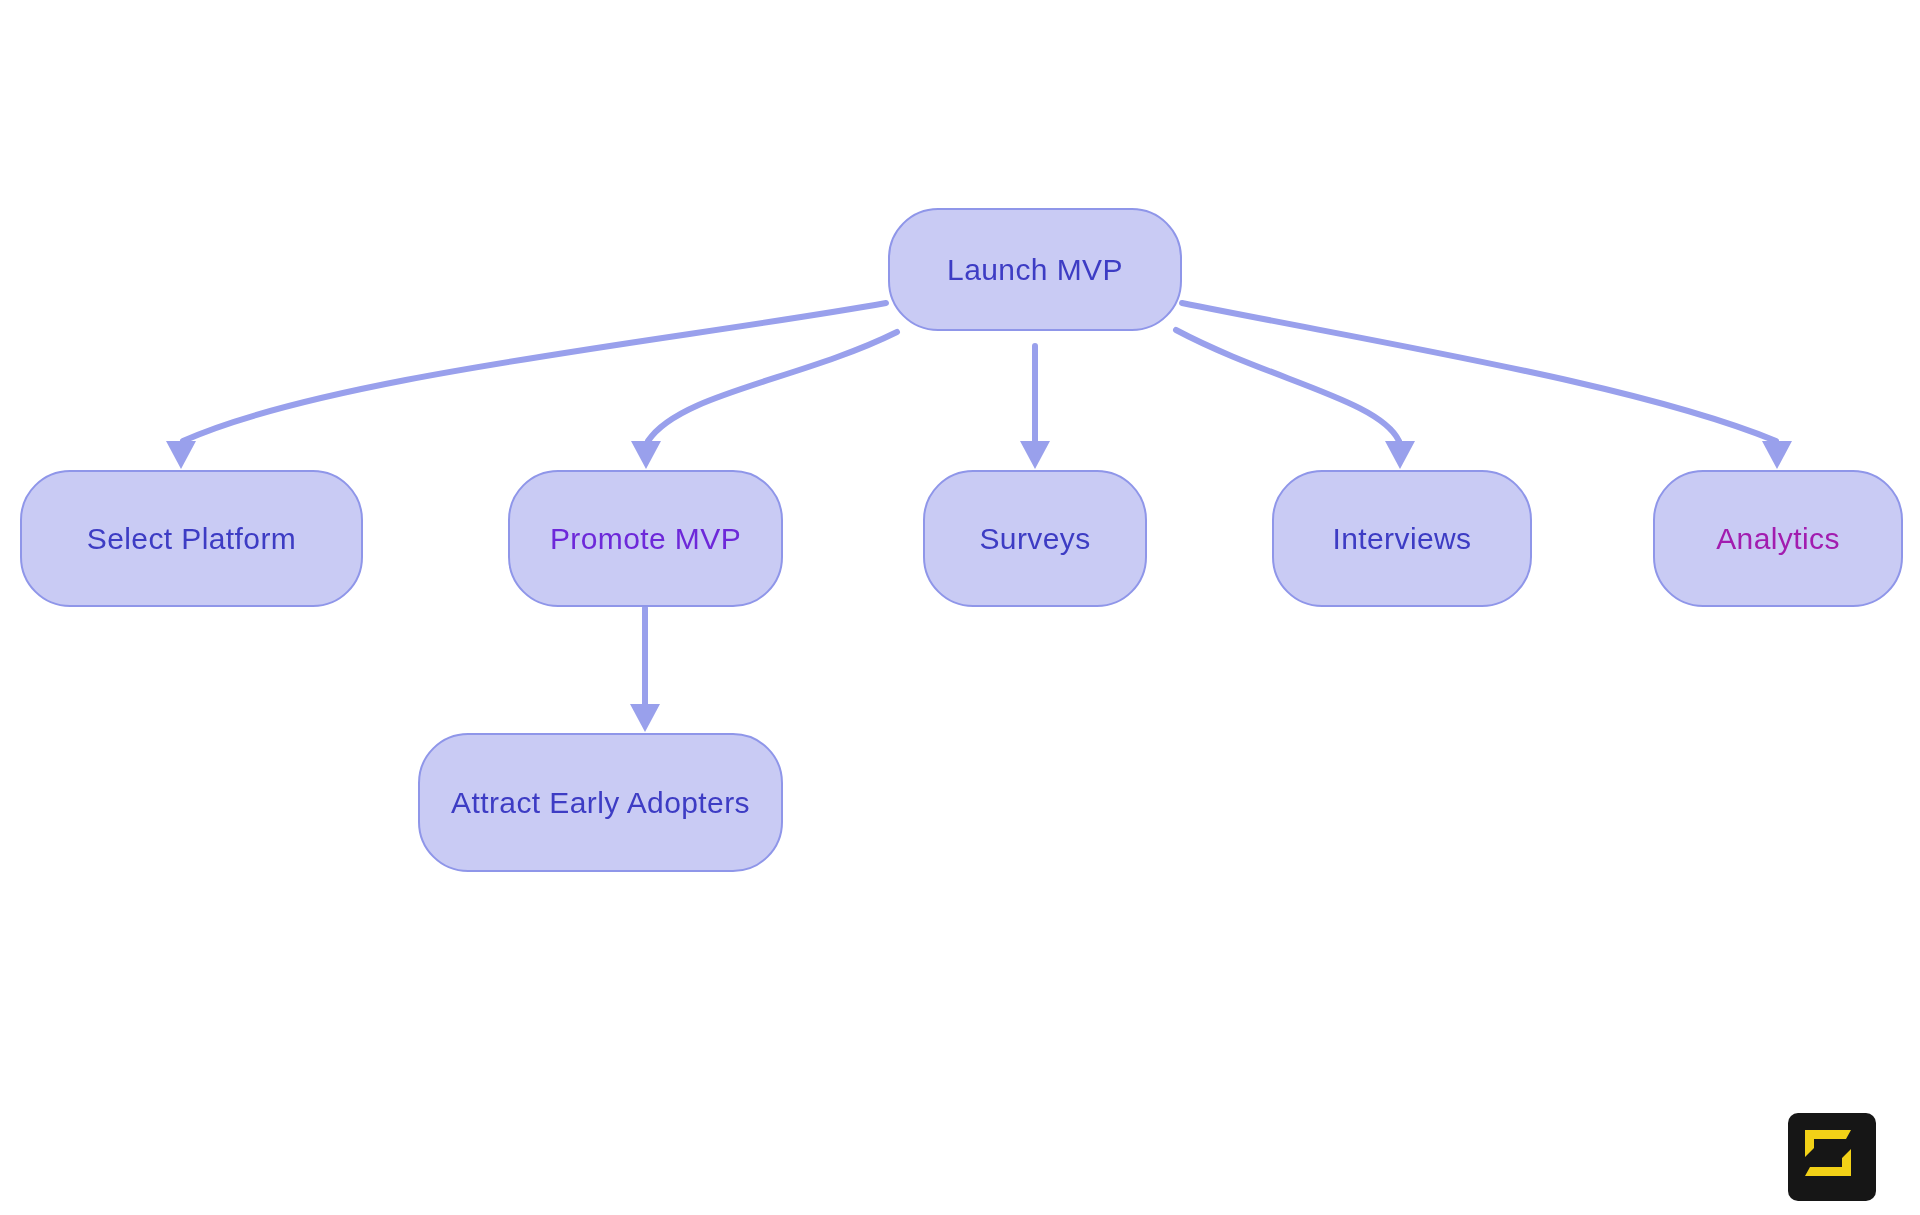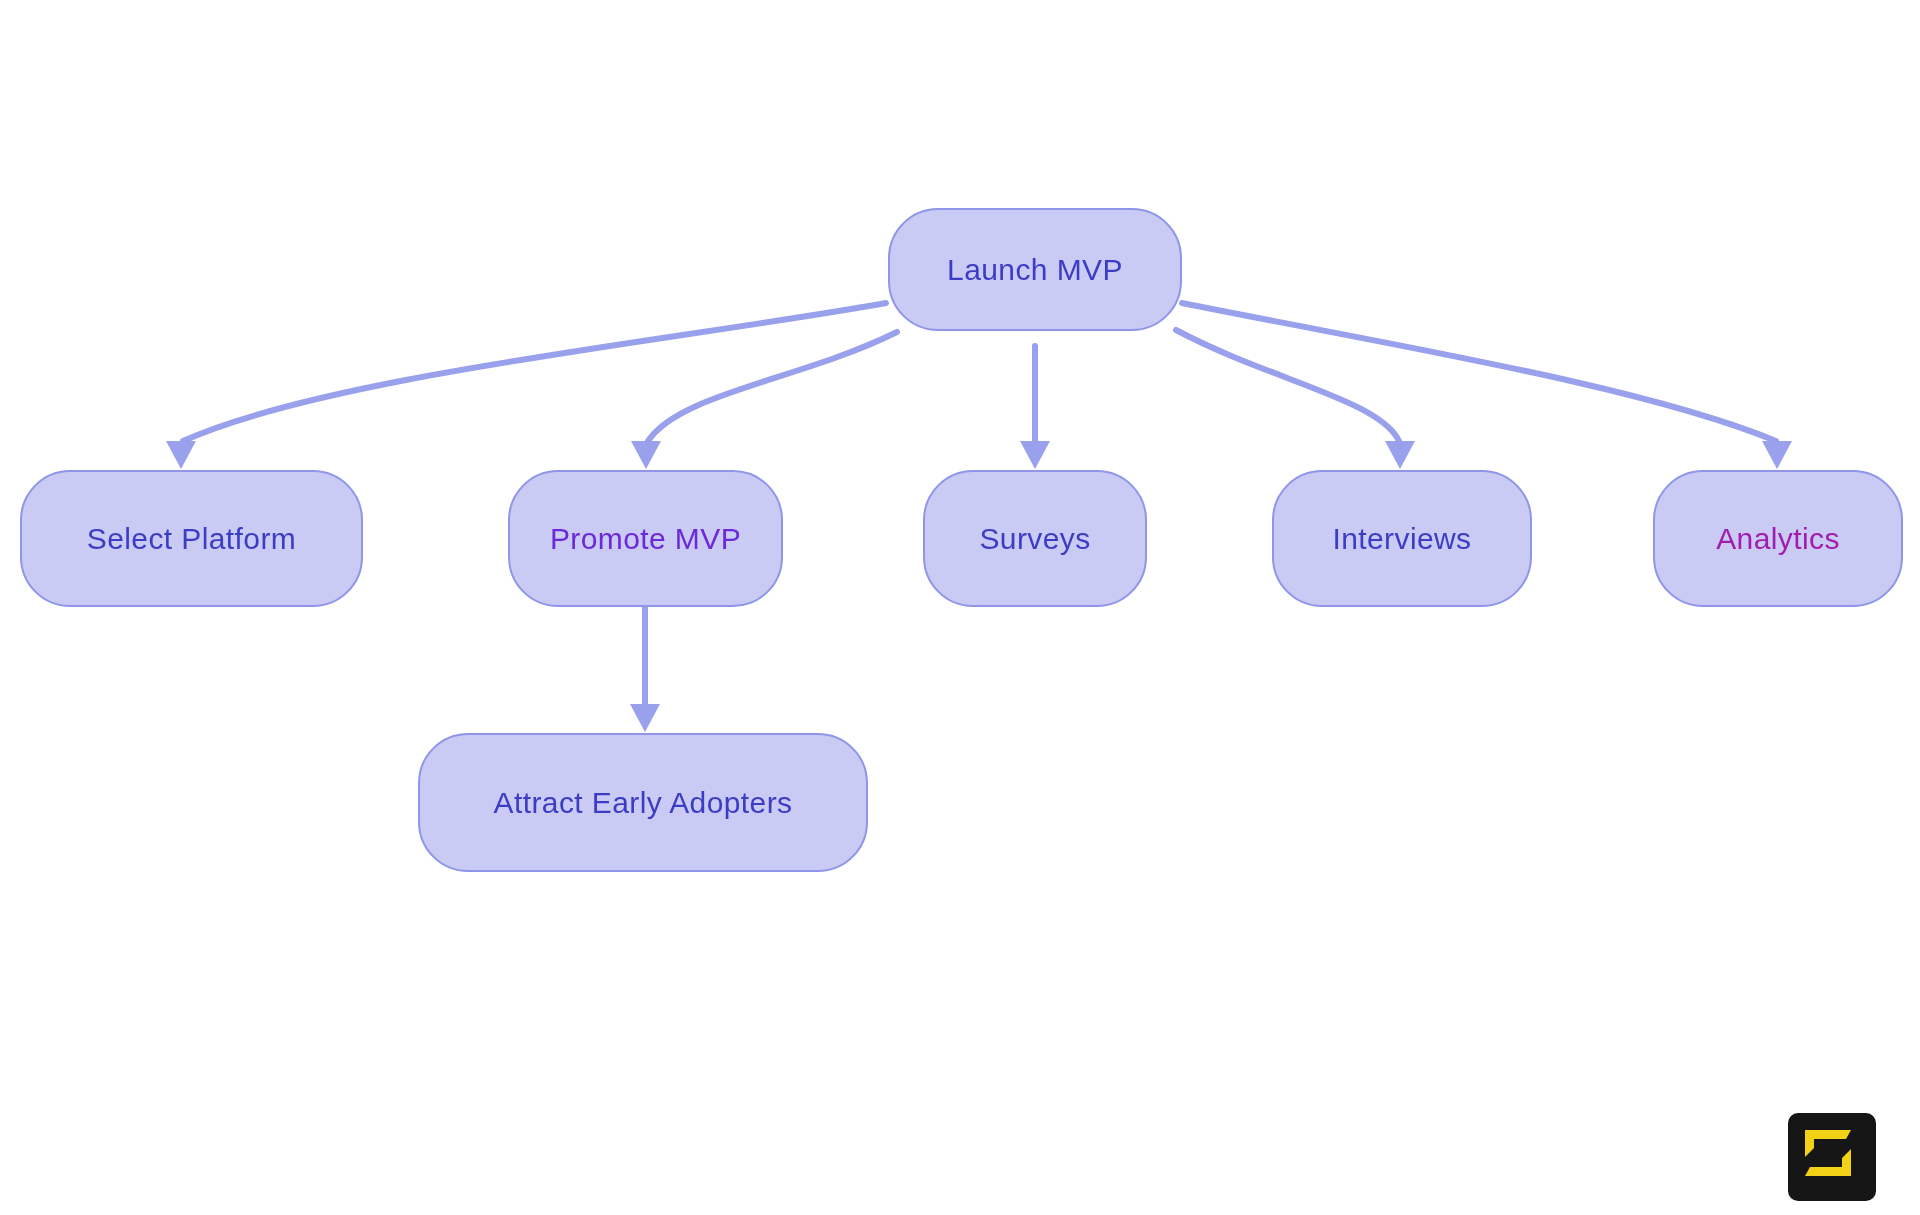--- a/index.html
+++ b/index.html
@@ -70,21 +70,21 @@
       <polygon points="630,704 660,704 645,732" fill="#99a0ec"></polygon>
     </svg>
 
   <div id="node-layer">
       <div class="node" style="left: 888px; top: 208px; width: 294px; height: 123px; background: rgb(201, 203, 244); border-color: rgb(143, 150, 233); color: rgb(61, 60, 196);">Launch MVP</div>
       <div class="node" style="left: 20px; top: 470px; width: 343px; height: 137px; background: rgb(201, 203, 244); border-color: rgb(143, 150, 233); color: rgb(61, 60, 196);">Select Platform</div>
       <div class="node" style="left: 490px; top: 470px; width: 275px; height: 137px; background: rgb(201, 203, 244); border-color: rgb(143, 150, 233); color: #6d28d9; margin-left: 18px;">Promote MVP</div>
       <div class="node" style="left: 923px; top: 470px; width: 224px; height: 137px; background: rgb(201, 203, 244); border-color: rgb(143, 150, 233); color: rgb(61, 60, 196);">Surveys</div>
       <div class="node" style="left: 1272px; top: 470px; width: 260px; height: 137px; background: rgb(201, 203, 244); border-color: rgb(143, 150, 233); color: rgb(61, 60, 196);">Interviews</div>
       <div class="node" style="left: 1653px; top: 470px; width: 250px; height: 137px; background: rgb(201, 203, 244); border-color: rgb(143, 150, 233); color: #a21caf;">Analytics</div>
-      <div class="node" style="left: 418px; top: 733px; width: 450px; height: 139px; background: rgb(201, 203, 244); border-color: rgb(143, 150, 233); color: rgb(61, 60, 196);">Attract Early Adopters</div>
+      <div class="node" style="left: 418px; top: 733px; width: 365px; height: 139px; background: rgb(201, 203, 244); border-color: rgb(143, 150, 233); color: rgb(61, 60, 196);">Attract Early Adopters</div>
     </div>
 
   <div class="watermark" id="watermark-box" style="left: 1788px; top: 1113px; width: 88px; height: 88px; background: rgb(22, 22, 22);">
     <svg viewBox="0 0 88 88" xmlns="http://www.w3.org/2000/svg">
       <polygon id="s-top-stroke" points="63,17 58,26 26,26 26,35 17,44 17,17" fill="#f2d117"></polygon>
       <polygon id="s-bottom-stroke" points="17,63 22,54 54,54 54,45 63,36 63,63" fill="#f2d117"></polygon>
     </svg>
   </div>
 
 </div>

